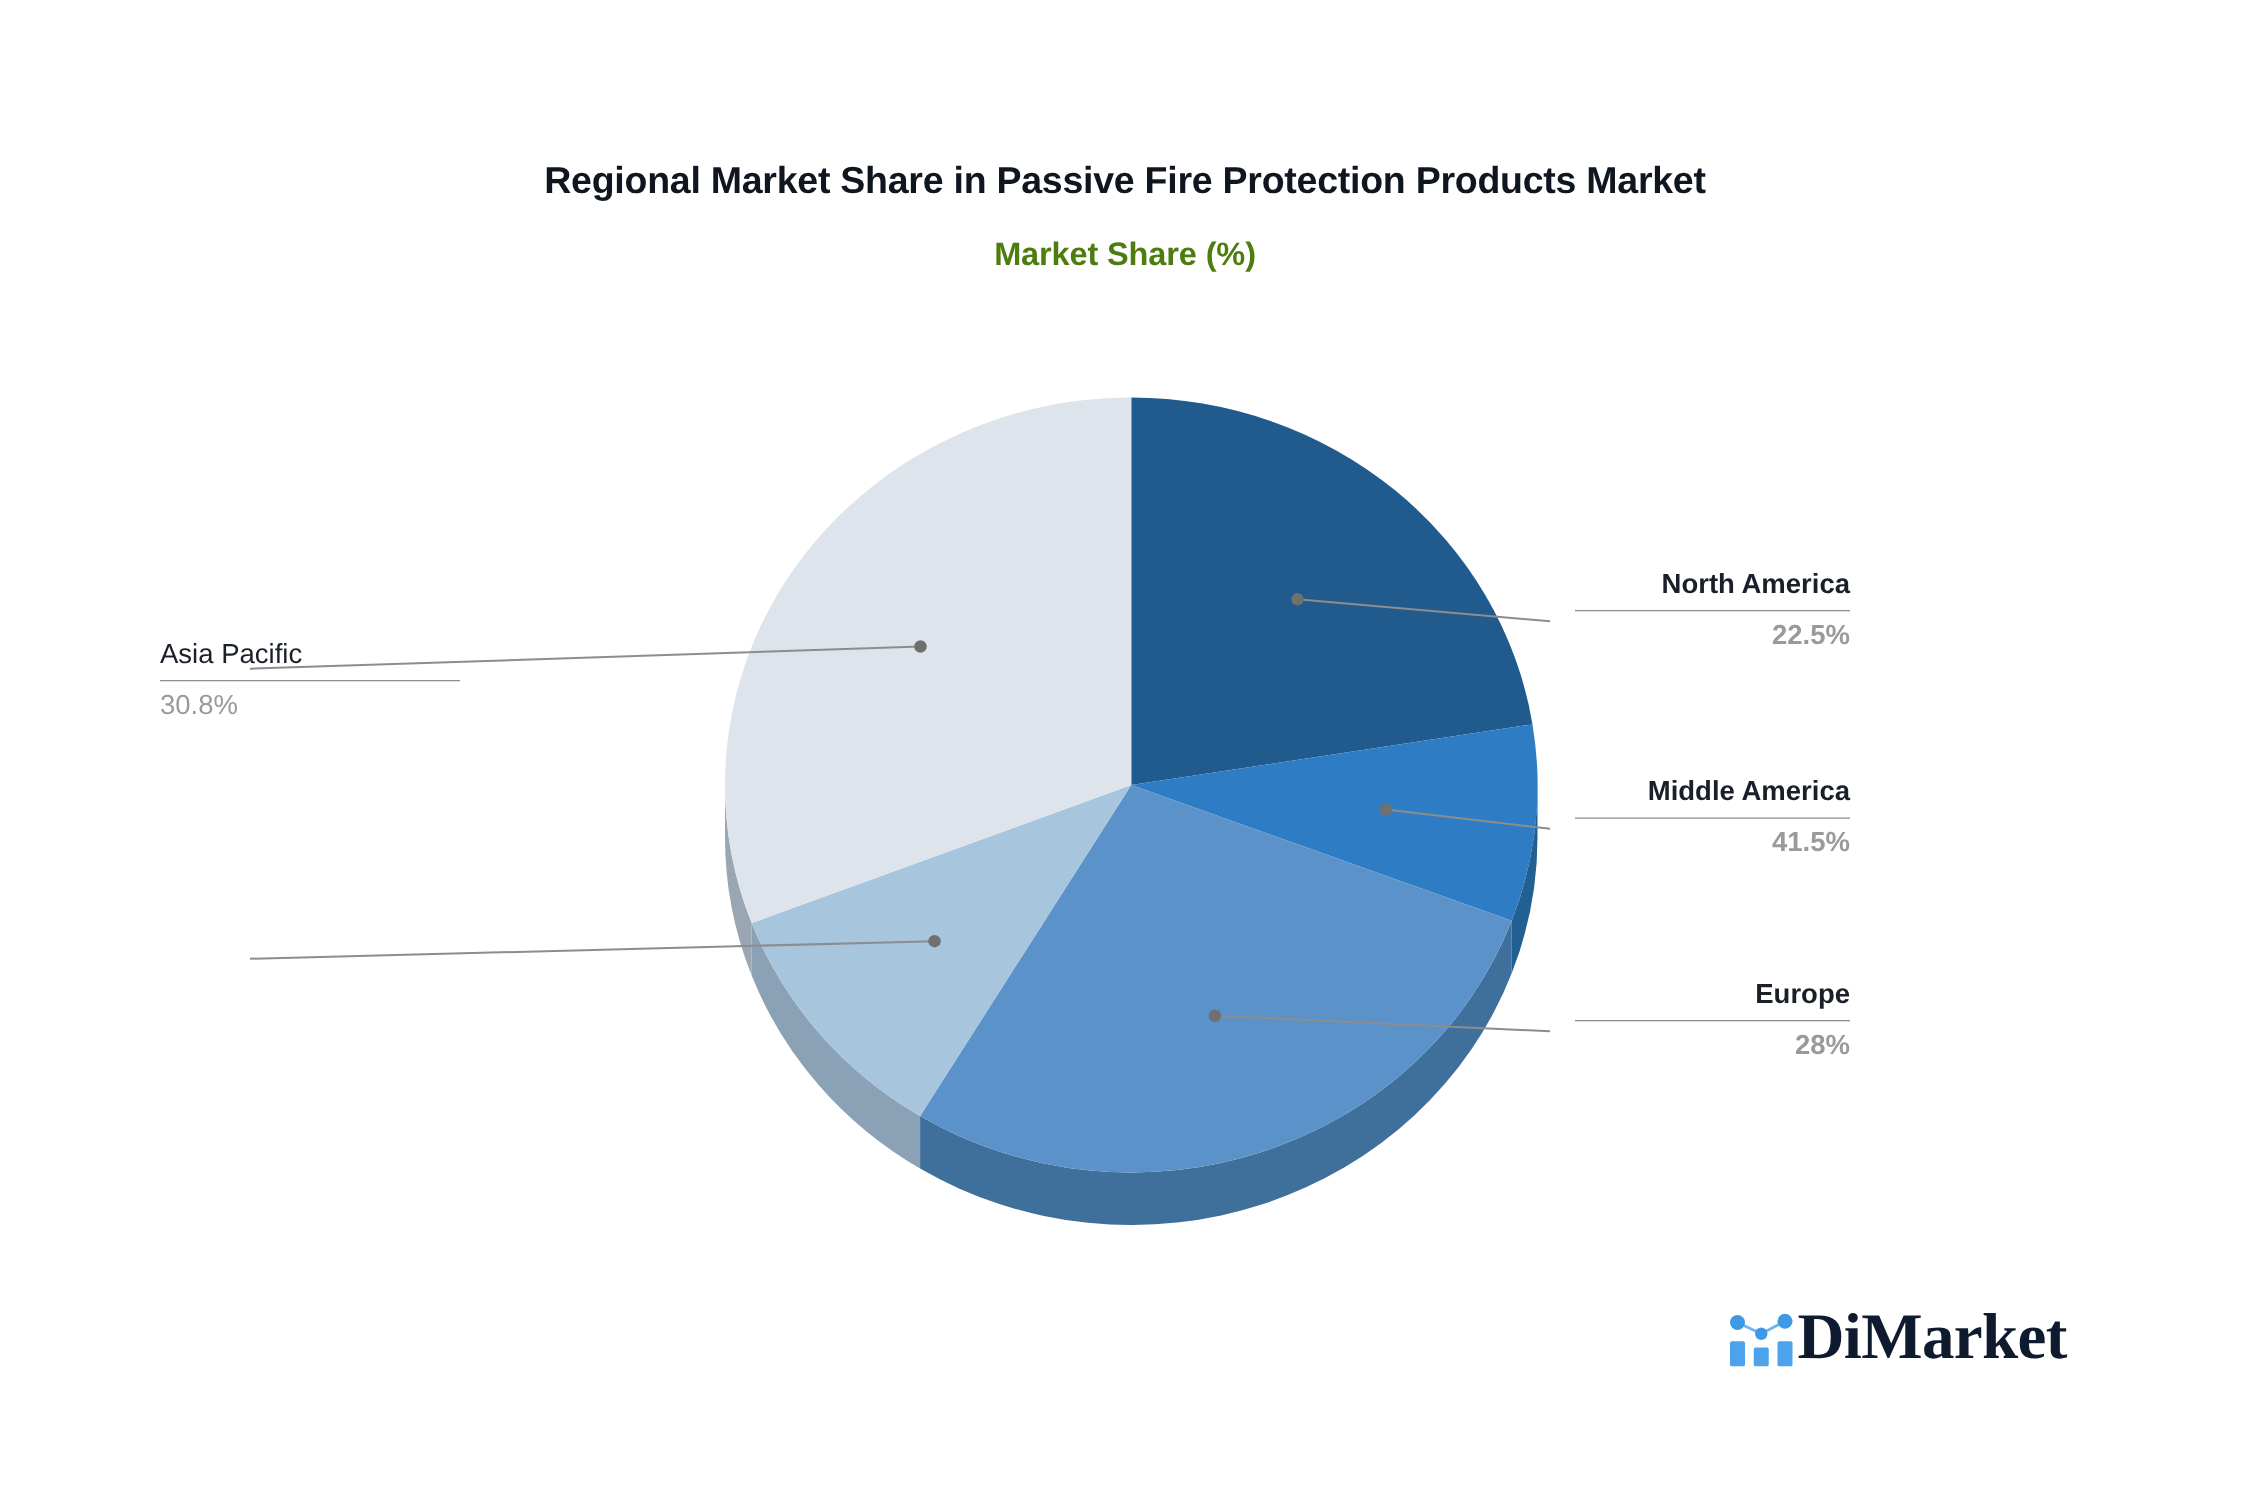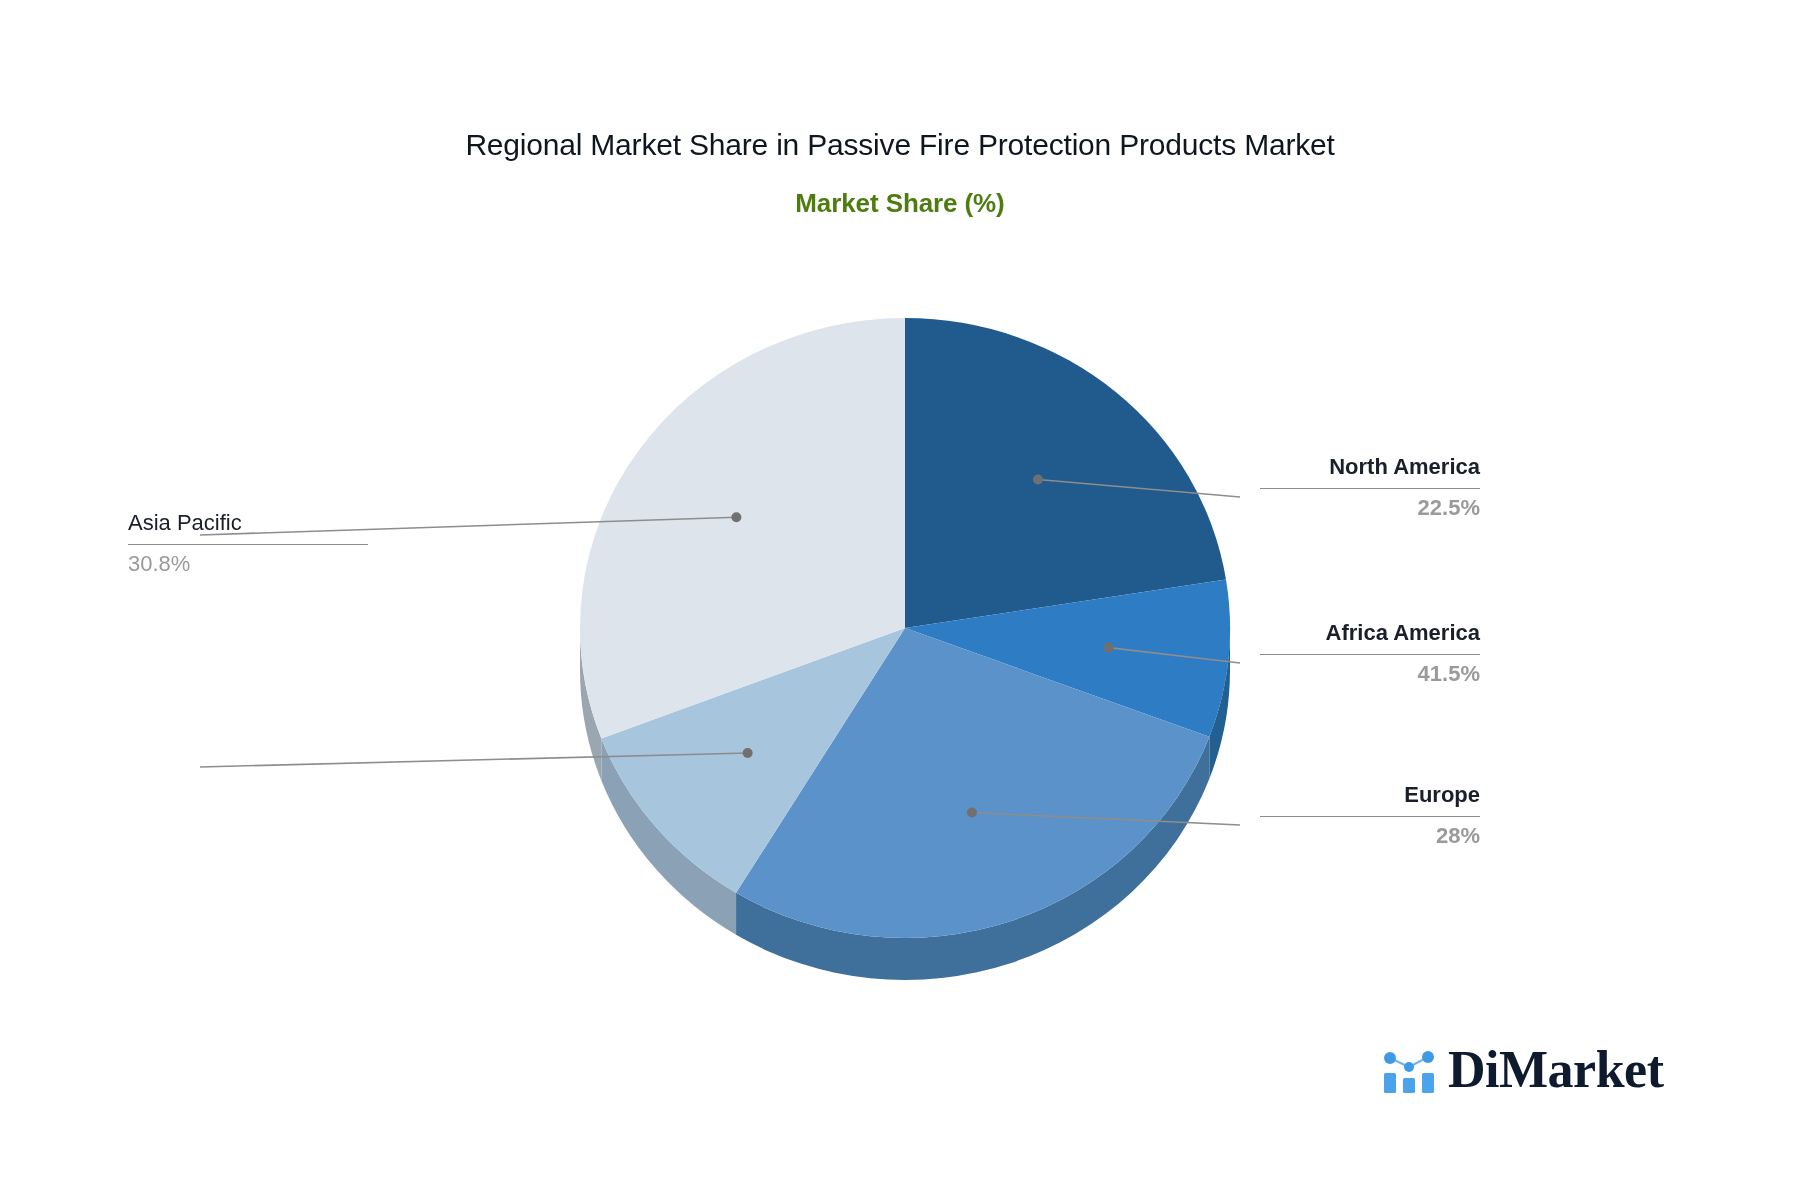--- a/index.html
+++ b/index.html
@@ -8,21 +8,21 @@
     background:#ffffff;
     font-family:"Liberation Sans", sans-serif;
     position:relative;overflow:hidden;
   }
   #stage{position:absolute;inset:0;}
 
   
   .title{
     position:absolute;left:0;top:128px;width:1800px;
     text-align:center;
-    font-size:30px;font-weight:normal;color:#10161f;
+    font-size:30px;font-weight:bold;color:#10161f;
     letter-spacing:-0.2px;
   }
   .subtitle{
     position:absolute;left:0;top:188px;width:1800px;
     text-align:center;
     font-size:26px;font-weight:bold;color:#4d7c0f;
     letter-spacing:-0.1px;
   }
 
   
@@ -38,21 +38,21 @@
   }
   .callout .pct{
     font-size:22px;color:#9a9a9a;line-height:30px;
   }
   .callout.right{text-align:right;font-weight:bold;}
   .callout.left{text-align:left;}
 
   
   #logo{
     position:absolute;left:1380px;top:1044px;
-    display:flex;align-items:center;gap:10px;text-align:right;
+    display:flex;align-items:center;text-align:right;
   }
   #logo .word{
     font-family:"Liberation Serif", serif;
     font-size:52px;font-weight:bold;color:#0e1b2e;
     letter-spacing:-0.5px;line-height:52px;
   }
 </style>
 </head>
 <body>
 
@@ -89,21 +89,21 @@
       </g>
   </svg>
 
   <div class="callout right" style="left:1260px;top:452px;width:220px;">
     <div class="name">North America</div>
     <div class="rule"></div>
     <div class="pct">22.5%</div>
   </div>
 
   <div class="callout right" style="left:1260px;top:618px;width:220px;">
-    <div class="name">Africa America</div>
+    <div class="name">Middle America</div>
     <div class="rule"></div>
     <div class="pct">41.5%</div>
   </div>
 
   <div class="callout right" style="left:1260px;top:780px;width:220px;">
     <div class="name">Europe</div>
     <div class="rule"></div>
     <div class="pct">28%</div>
   </div>
 

